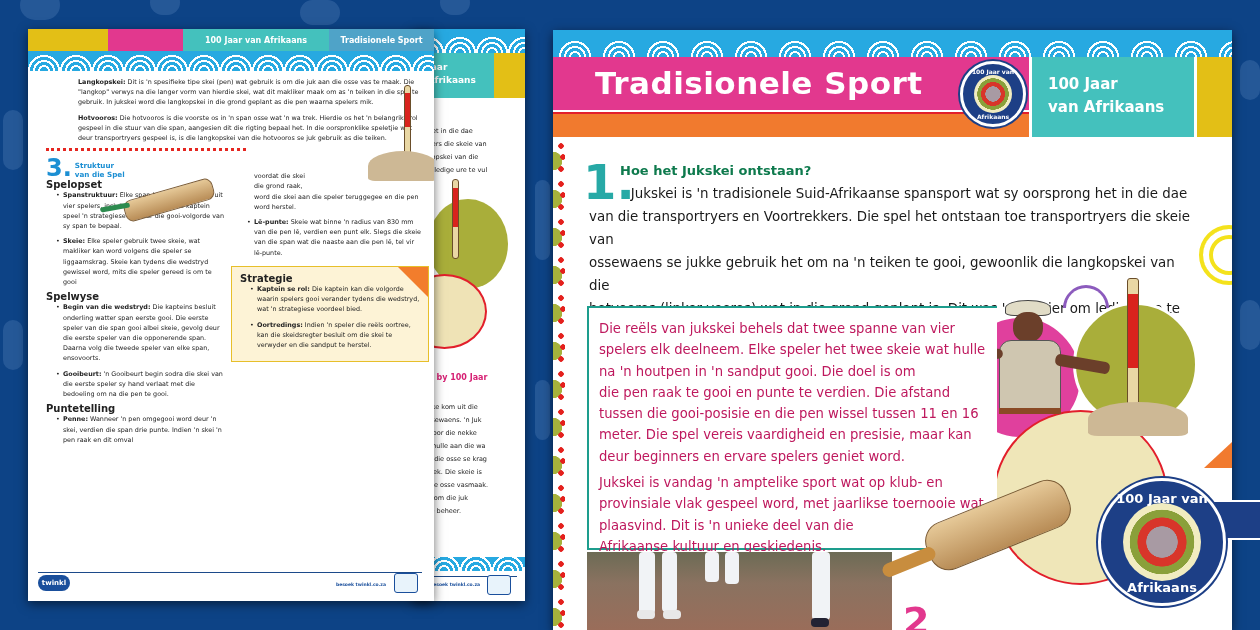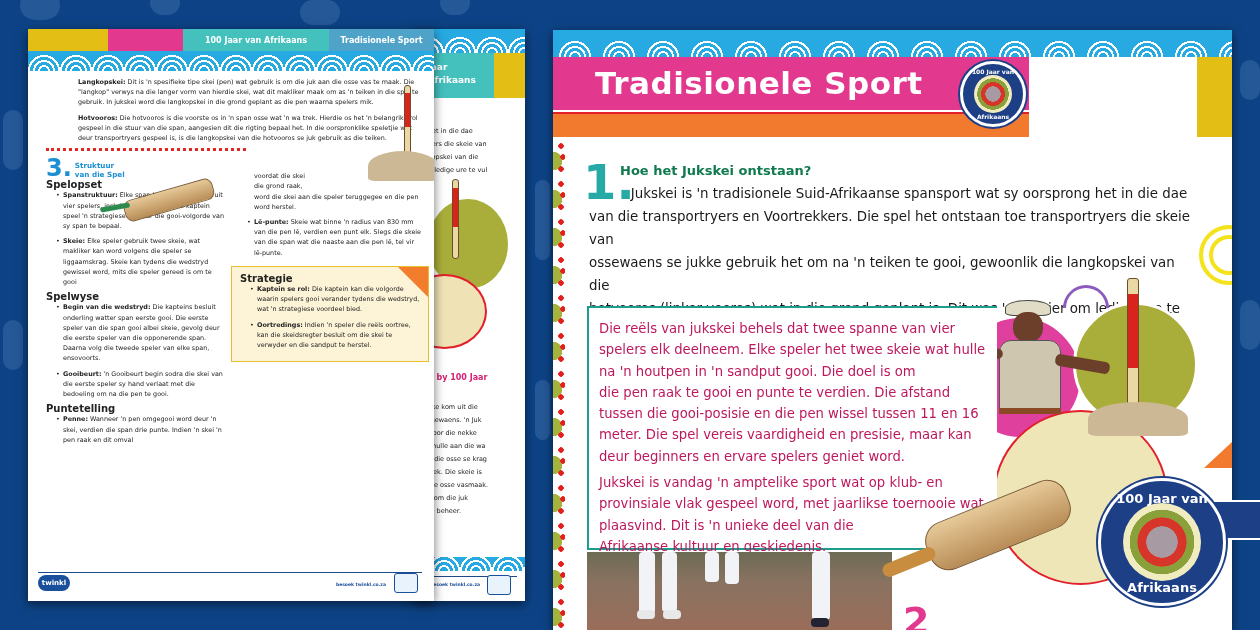--- a/index.html
+++ b/index.html
@@ -219,20 +219,24 @@
   <div class="rp-swirl swirl-band" style="background-size:44px 27px;"></div>
   <div class="rp-banner">
     <div class="rp-pink"></div>
     <div class="rp-orange"></div>
     <div class="rp-title">Tradisionele Sport</div>
     <div class="badge" style="left:407px;top:4px;width:66px;height:66px;">
       <div class="inner" style="width:38px;height:38px;"></div>
       <span class="txt-top" style="top:4px;font-size:6px;">100 Jaar van</span>
       <span class="txt-bot" style="bottom:4px;font-size:6px;">Afrikaans</span>
     </div>
+    <div class="rp-teal">
+      <div>100 Jaar</div>
+      <div>van Afrikaans</div>
+    </div>
     <div class="rp-yellow"></div>
   </div>
 
   <div class="scallop"></div>
   <div class="scallop-dots"></div>
 
   <div class="s1-num">1.</div>
   <div class="s1-title">Hoe het Jukskei ontstaan?</div>
   <div class="s1-body">
     <span style="text-indent:30px;text-align:center;">Jukskei is 'n tradisionele Suid-Afrikaanse spansport wat sy oorsprong het in die dae</span>

